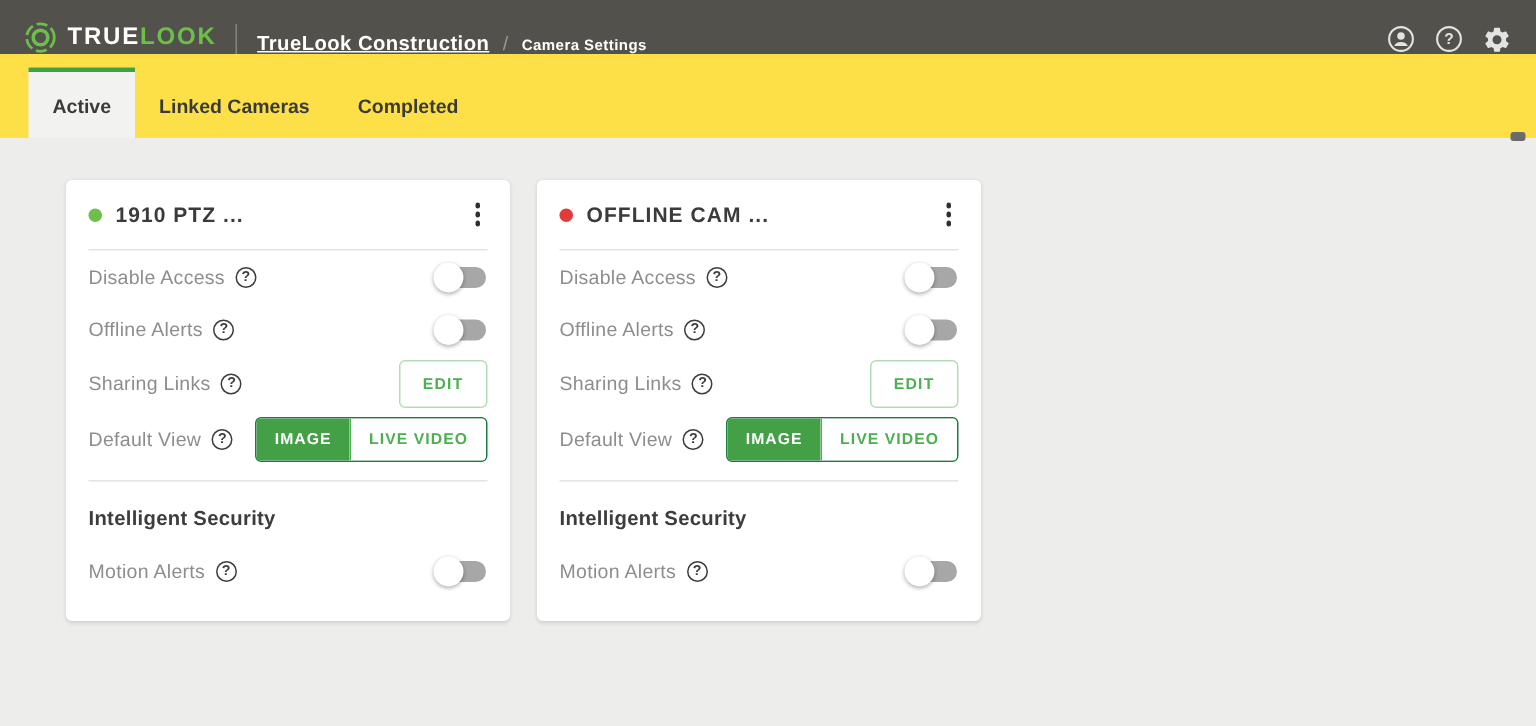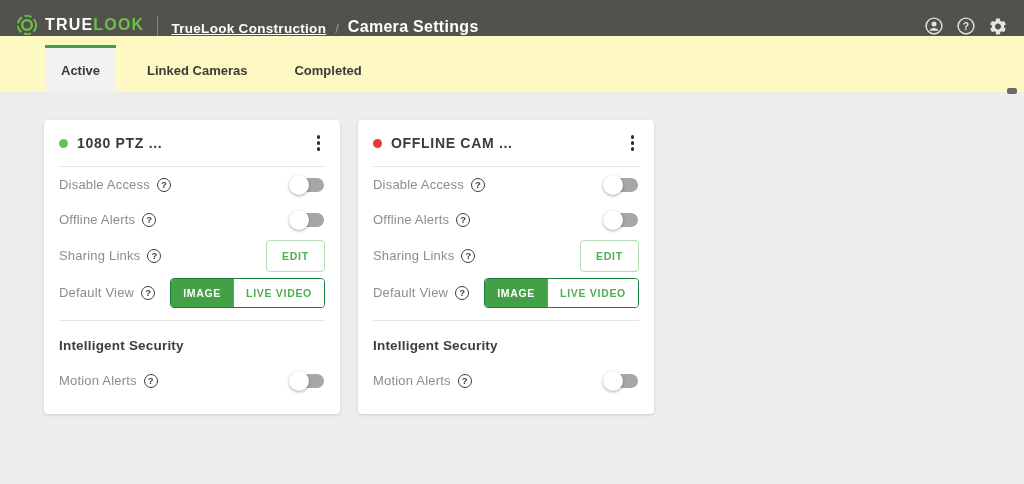--- a/index.html
+++ b/index.html
@@ -8,26 +8,26 @@
 
   
   .topbar { height:36px; background:#53514c; display:flex; align-items:flex-end; padding:0 16px; }
   .logo-wrap { display:flex; align-items:center; gap:7px; }
   .brand { font-size:16px; font-weight:800; letter-spacing:1.2px; }
   .brand .b1 { color:#ffffff; }
   .brand .b2 { color:#6cc04a; }
   .vbar { width:1px; height:20px; background:#85837d; margin:0 13px; }
   .crumb-link { color:#ffffff; font-weight:700; font-size:13.5px; text-decoration:underline; letter-spacing:.3px; cursor:pointer; }
   .crumb-sep { color:#9b9993; margin:0 9px; font-size:13px; }
-  .crumb-page { color:#ffffff; font-weight:700; font-size:16px; letter-spacing:.3px; }
+  .crumb-page { color:#ffffff; font-weight:700; font-size:10px; letter-spacing:.3px; }
   .topbar-right { margin-left:auto; display:flex; align-items:center; gap:12px; }
   .tb-icon { width:20px; height:20px; display:inline-flex; align-items:center; justify-content:center; cursor:pointer; }
 
   
-  .tabbar { height:56px; background:#fef9c3; display:flex; align-items:flex-end; padding-left:45px;gap:15px; }
+  .tabbar { height:56px; background:#fde047; display:flex; align-items:flex-end; padding-left:19px; }
   .tab { height:47px; display:flex; align-items:center; padding:0 16px; font-size:13px; font-weight:700; color:#3a3a3a; border-top:3px solid transparent; cursor:pointer; }
   .tab.active { background:#f2f2f0; border-top:3px solid #3fa142; }
 
   
   .content { position:relative; height:392px; background:#ededec; padding:11px 0 0 44px; }
   .site-card { width:926px; height:56px; background:#ffffff; border-radius:4px; box-shadow:0 1px 3px rgba(0,0,0,.14); display:flex; align-items:center; padding-left:25px; }
   .site-name { font-size:15px; font-weight:800; letter-spacing:1px; color:#3b3b3a; }
 
   .cards-row { display:flex; gap:18px; margin-top:17px; }
   .cam-card { width:296px; height:294px; background:#ffffff; border-radius:4px; box-shadow:0 1px 3px rgba(0,0,0,.14); }
@@ -112,21 +112,21 @@
 
 <div class="content">
   <span class="scroll-artifact"></span>
 
 
   <div class="cards-row">
 
     <div class="cam-card">
       <div class="cam-head">
         <span class="status-dot online"></span>
-        <span class="cam-title">1080 PTZ ...</span>
+        <span class="cam-title">1910 PTZ ...</span>
         <span class="kebab">
             <i></i>
             <i></i>
             <i></i>
           </span>
       </div>
       <div class="divider"></div>
 
       <div class="row">
         <span class="label">Disable Access</span>

